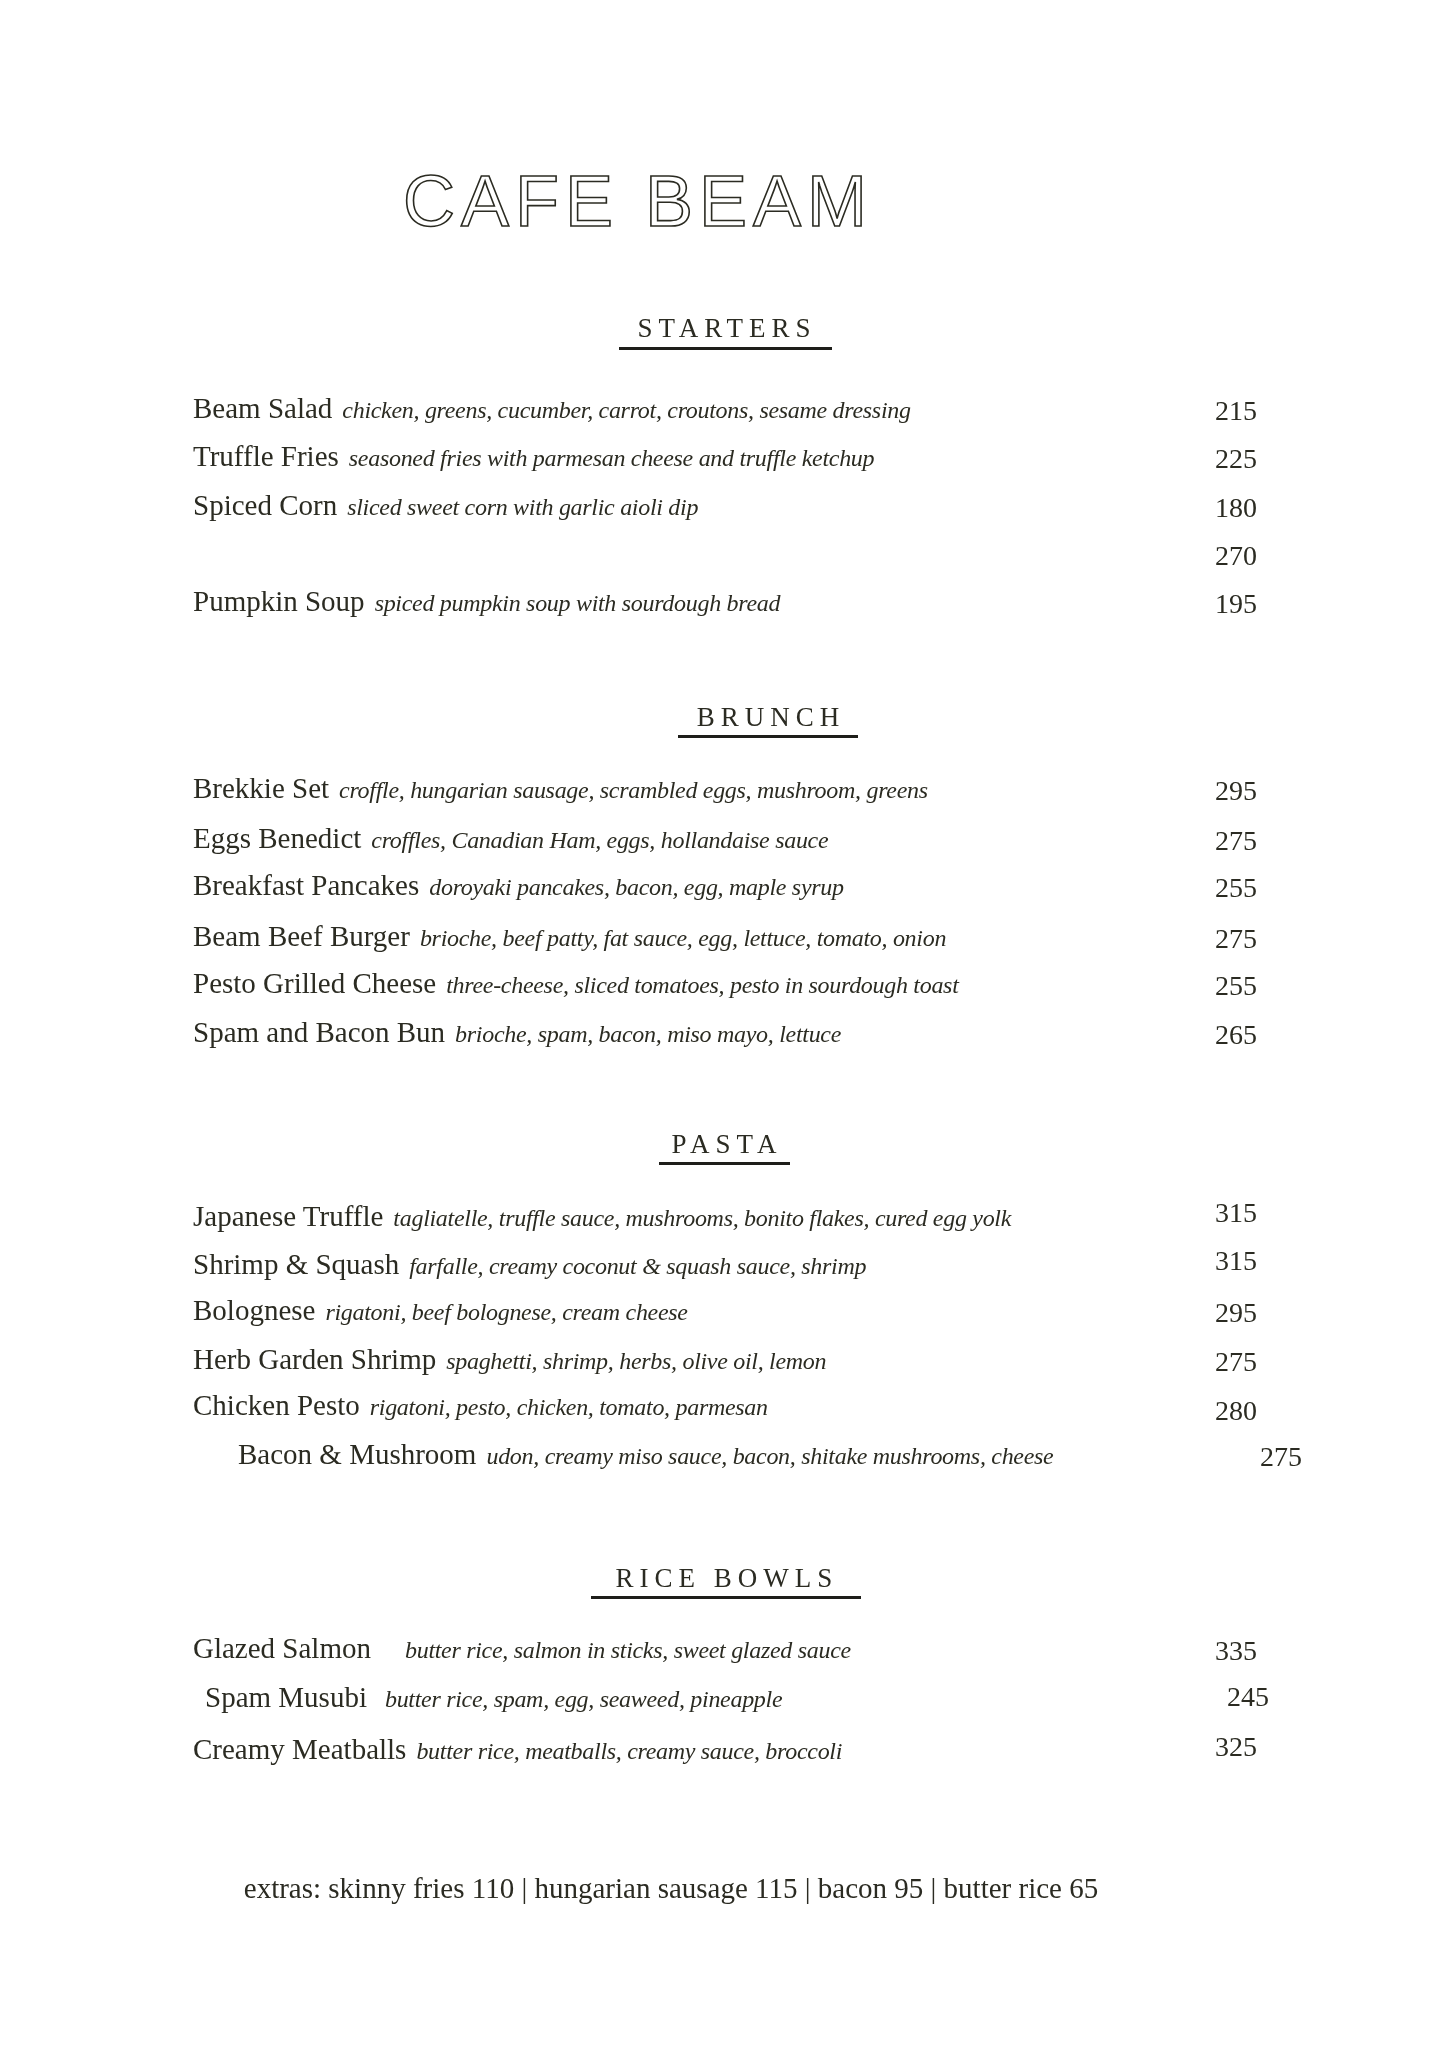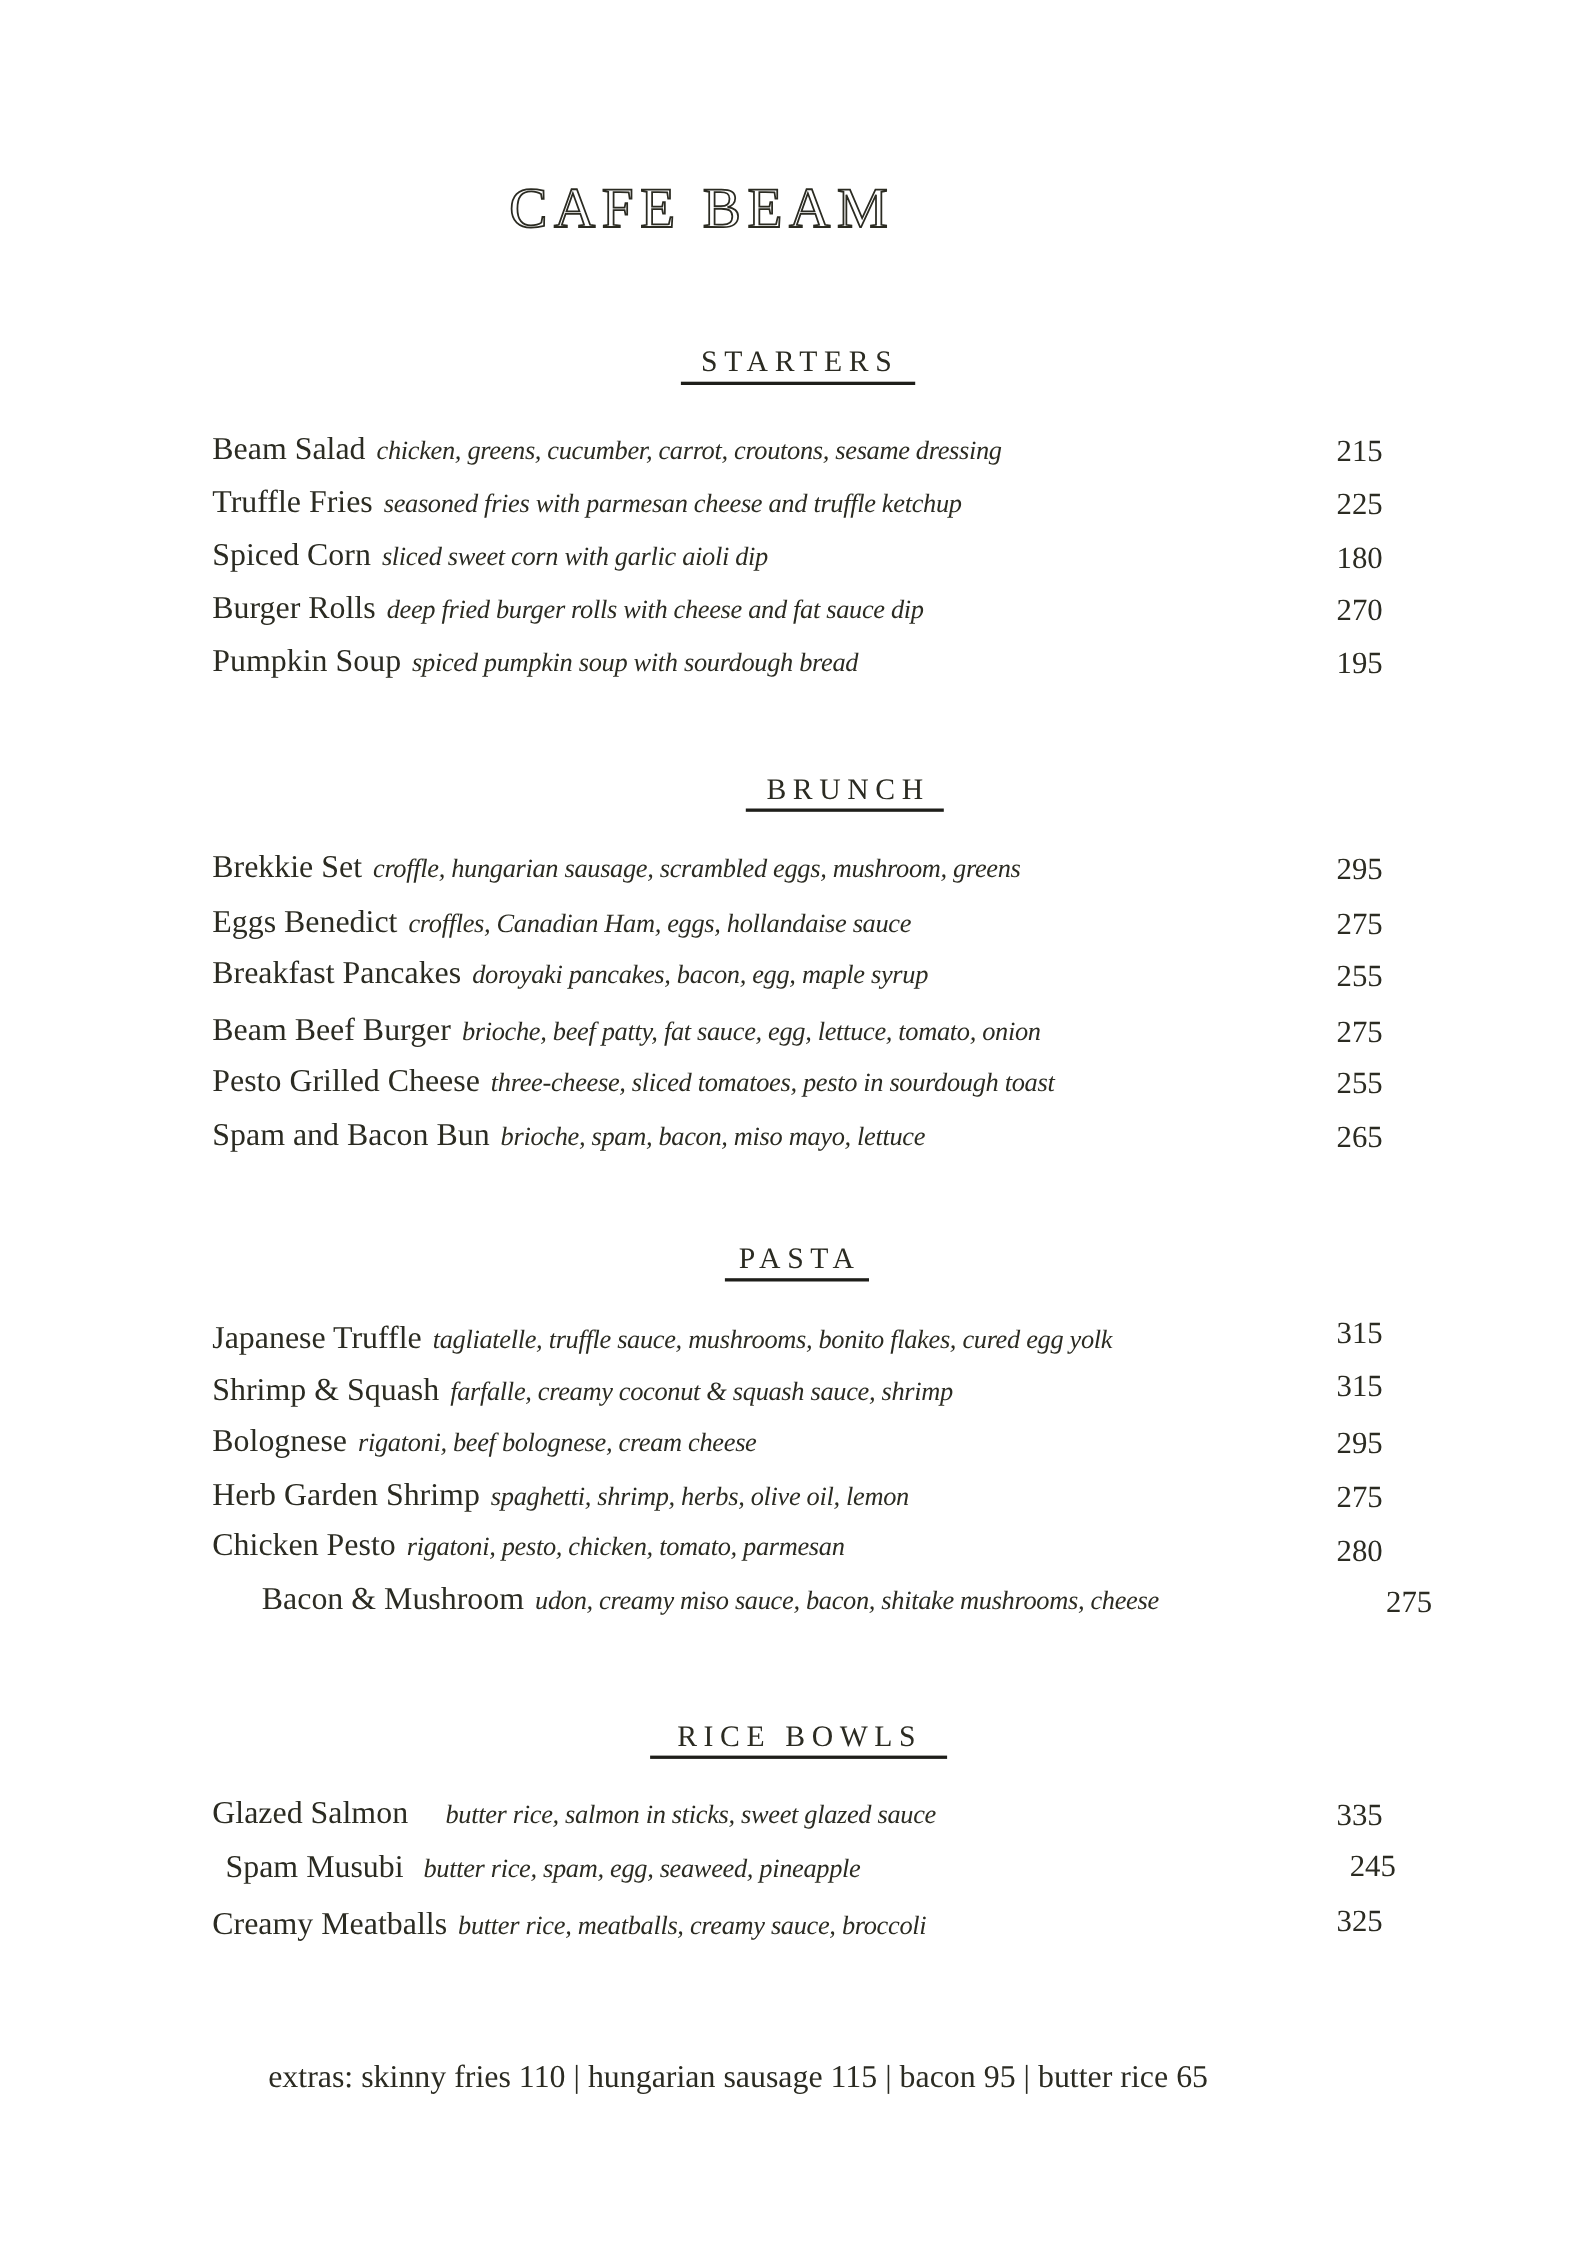--- a/index.html
+++ b/index.html
@@ -1,20 +1,20 @@
 <!DOCTYPE html>
 <html><head>
   <meta charset="utf-8">
   <style>
     html, body { margin: 0; padding: 0; background: #ffffff; }
     body { width: 1448px; height: 2048px; position: relative; overflow: hidden;
            color: #2b2b22; font-family: "DejaVu Serif", "Liberation Serif", serif; }
     .title { position: absolute; left: 0; width: 1276px; top: 160px; text-align: center;
-             font-family: Liberation Serif, serif; font-weight: 200;
-             font-size: 52px; letter-spacing: 6px; color: #3a3a32; -webkit-text-stroke: 0; }
+             font-family: Liberation Sans, sans-serif; font-weight: 200;
+             font-size: 72px; letter-spacing: 6px; color: #3a3a32; -webkit-text-stroke: 0; }
     .title span { display: inline-block; transform: scaleY(1.0); font-weight: 100; 
                   color: transparent; -webkit-text-stroke: 1.6px #2b2b22; }
     .section-head { position: absolute; left: 0; width: 1448px; text-align: center; }
     .section-head .label { display: inline-block; font-family: "Liberation Serif", "DejaVu Serif", serif;
              font-size: 27px; letter-spacing: 6px; color: #2b2b22; padding-left: 6px; }
     .section-head .rule { position: absolute; height: 3px; background: #1e1e1a; }
     .item { position: absolute; left: 193px; width: 1064px; height: 40px; }
     .item .name { position: absolute; left: 0; bottom: 0; white-space: nowrap;
                   font-family: "Liberation Serif", "DejaVu Serif", serif; font-size: 29px; line-height: 29px; }
     .item .desc { font-style: italic; font-size: 24px; margin-left: 10px; letter-spacing: -0.3px;
@@ -40,21 +40,20 @@
   </div>
 <div class="item" style="top:433px;">
     <span class="name"><span>Truffle Fries</span><span class="desc">seasoned fries with parmesan cheese and truffle ketchup</span></span>
     <span class="price">225</span>
   </div>
 <div class="item" style="top:482px;">
     <span class="name"><span>Spiced Corn</span><span class="desc">sliced sweet corn with garlic aioli dip</span></span>
     <span class="price">180</span>
   </div>
 <div class="item" style="top:530px;">
-    <span class="name"><span>Burger Rolls</span><span class="desc">deep fried burger rolls with cheese and fat sauce dip</span></span>
     <span class="price">270</span>
   </div>
 <div class="item" style="top:578px;">
     <span class="name"><span>Pumpkin Soup</span><span class="desc">spiced pumpkin soup with sourdough bread</span></span>
     <span class="price">195</span>
   </div>
 
 <div class="section-head" style="top:702px;margin-left:44px;">
   <span class="label">BRUNCH</span>
   <div class="rule" style="left:634px; width:180px; top:33px;"></div>

